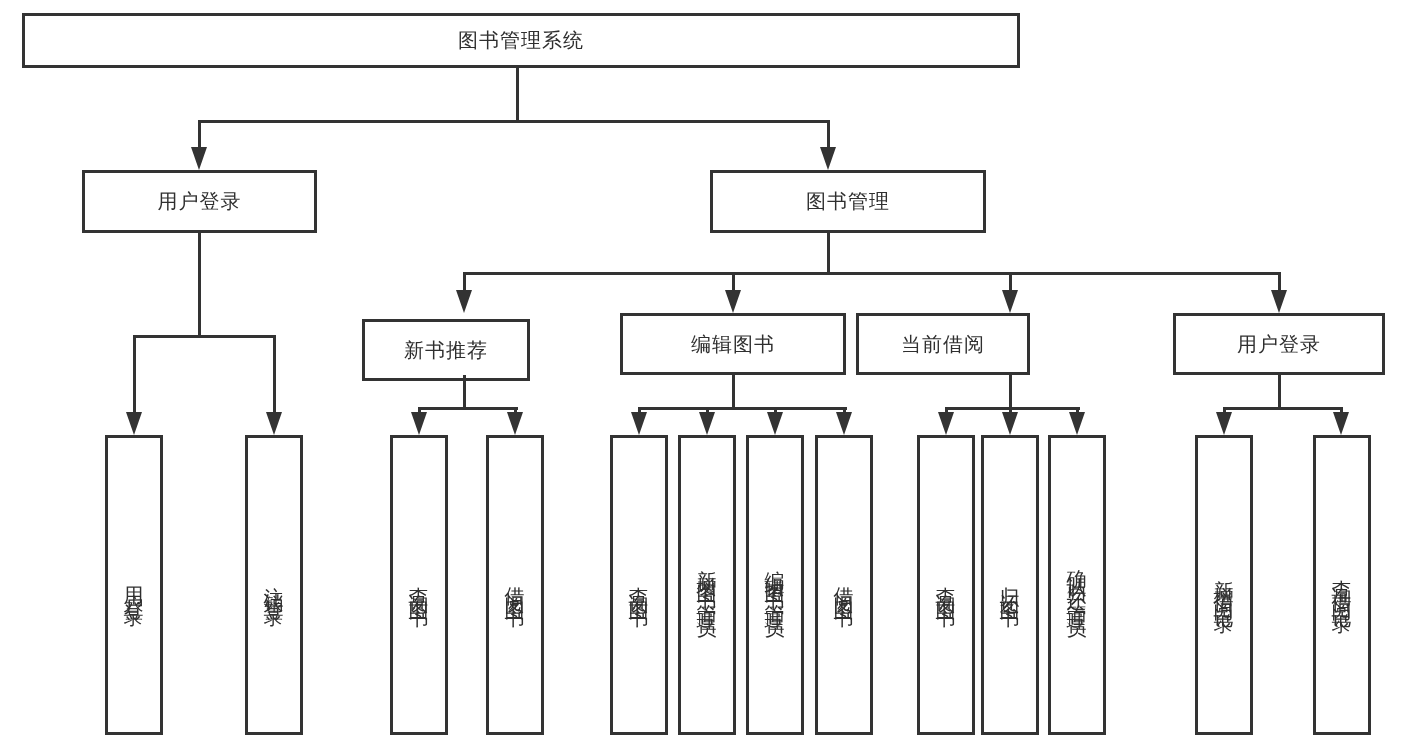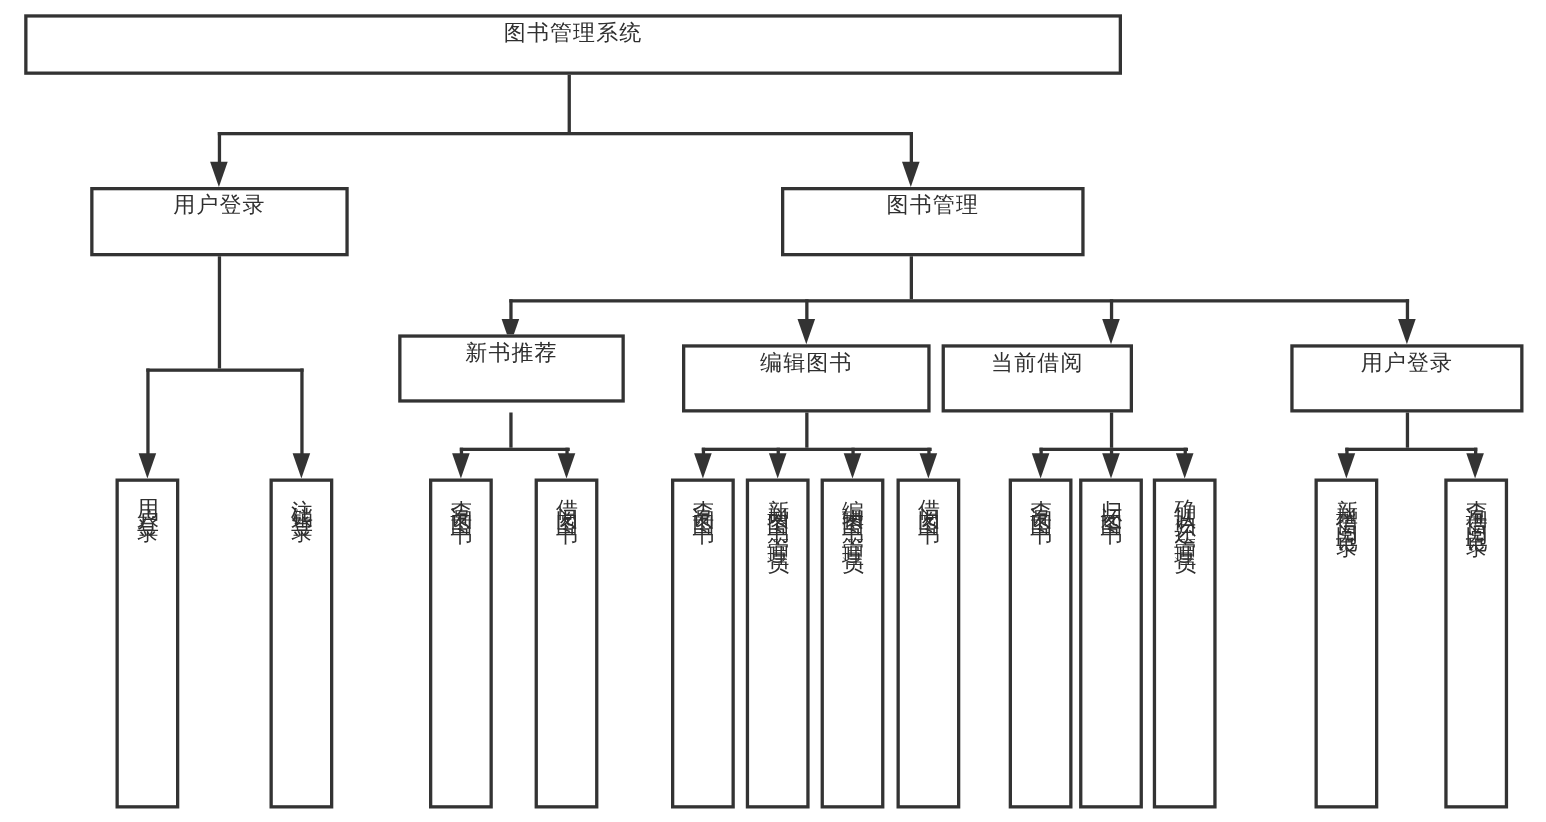--- a/index.html
+++ b/index.html
@@ -10,21 +10,21 @@
     height: 747px;
     background: #ffffff;
     overflow: hidden;
   }
   .box {
     position: absolute;
     box-sizing: border-box;
     border: 3px solid #333333;
     background: #ffffff;
     display: flex;
-    align-items: flex-start;
+    align-items: center;
     justify-content: center;
     color: #2f2f2f;
   }
   .box.h span {
     font-size: 20px;
     letter-spacing: 1px;
     white-space: nowrap;
   }
   .box.v span {
     writing-mode: vertical-rl;
@@ -87,21 +87,21 @@
   <div class="hl" style="left:463px; top:272px; width:818px;"></div>
   <div class="vl" style="left:463px; top:272px; height:20px;"></div>
   <div class="vl" style="left:732px; top:272px; height:20px;"></div>
   <div class="vl" style="left:1009px; top:272px; height:20px;"></div>
   <div class="vl" style="left:1278px; top:272px; height:20px;"></div>
   <div class="arr" style="left:456px; top:290px;"></div>
   <div class="arr" style="left:725px; top:290px;"></div>
   <div class="arr" style="left:1002px; top:290px;"></div>
   <div class="arr" style="left:1271px; top:290px;"></div>
 
-  <div class="box h" style="left:362px; top:304px; width:206px; height:62px;">
+  <div class="box h" style="left:362px; top:319px; width:168px; height:62px;">
     <span>新书推荐</span>
   </div>
   <div class="box h" style="left:620px; top:313px; width:226px; height:62px;">
     <span>编辑图书</span>
   </div>
   <div class="box h" style="left:856px; top:313px; width:174px; height:62px;">
     <span>当前借阅</span>
   </div>
   <div class="box h" style="left:1173px; top:313px; width:212px; height:62px;">
     <span>用户登录</span>

